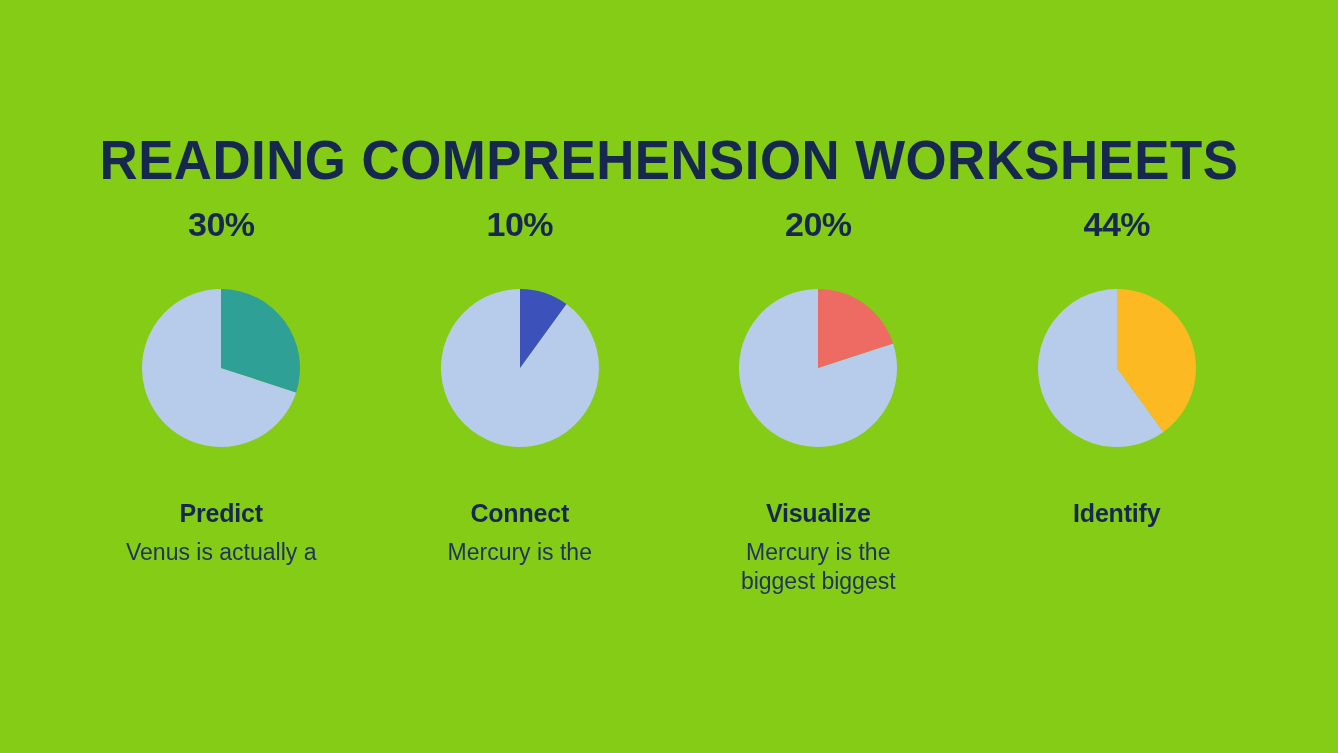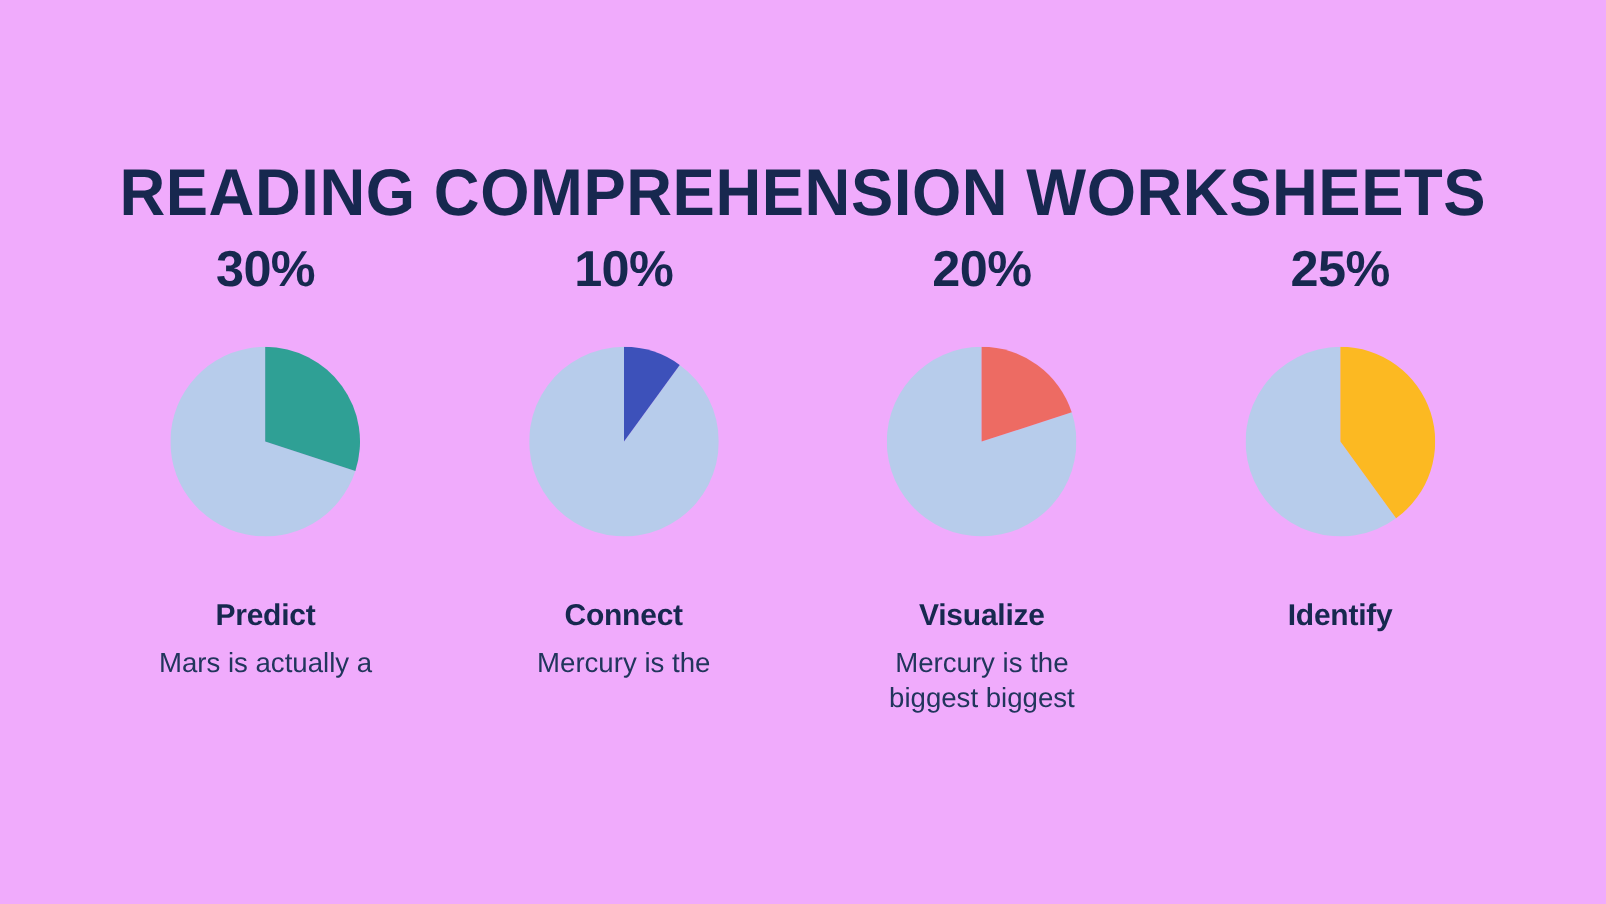--- a/index.html
+++ b/index.html
@@ -12,21 +12,21 @@
     height: 753px;
     background: #ffffff;
     font-family: "Liberation Sans", "DejaVu Sans", sans-serif;
     overflow: hidden;
     position: relative;
   }
   .slide {
     position: relative;
     width: 1338px;
     height: 753px;
-    background: #f0abfc;
+    background: #84cc16;
   }
 
   
   .slide-title {
     position: absolute;
     left: 0;
     right: 0;
     top: 92px;
     text-align: center;
     font-family: "Liberation Sans Narrow", "Liberation Sans", "DejaVu Sans Condensed", sans-serif;
@@ -55,21 +55,21 @@
     width: 299px;
     display: flex;
     flex-direction: column;
     align-items: center;
   }
 
   
   .percent {
     font-family: "Liberation Sans", "DejaVu Sans", sans-serif;
     font-weight: 700;
-    font-size: 42px;
+    font-size: 34px;
     line-height: 38px;
     color: #17284f;
     letter-spacing: -0.5px;
     margin: 0 0 46px 0;
     white-space: nowrap;
     text-align: right;
   }
 
   
   .pie-wrap {
@@ -121,21 +121,21 @@
     <div class="column">
       <div class="percent">30%</div>
       <div class="pie-wrap">
         <svg class="pie-svg" viewBox="0 0 100 100">
             <path d="M 50 50 L 97.55282581475768 65.45084971874736 A 50 50 0 1 1 49.99999999999999 0 Z" fill="#B7CCEB"></path>
             <path d="M 50 50 L 50 0 A 50 50 0 0 1 97.55282581475768 65.45084971874736 Z" fill="#2FA095"></path>
           </svg>
       </div>
       <div class="caption-heading">Predict</div>
       <div class="caption-body">
-        <span class="line">Mars is actually a</span>
+        <span class="line">Venus is actually a</span>
       </div>
     </div>
 
     <div class="column">
       <div class="percent">10%</div>
       <div class="pie-wrap">
         <svg class="pie-svg" viewBox="0 0 100 100">
             <path d="M 50 50 L 79.38926261462366 9.54915028125263 A 50 50 0 1 1 49.99999999999999 0 Z" fill="#B7CCEB"></path>
             <path d="M 50 50 L 50 0 A 50 50 0 0 1 79.38926261462366 9.54915028125263 Z" fill="#3D51BA"></path>
           </svg>
@@ -155,21 +155,21 @@
           </svg>
       </div>
       <div class="caption-heading">Visualize</div>
       <div class="caption-body">
         <span class="line">Mercury is the</span>
         <span class="line">biggest biggest</span>
       </div>
     </div>
 
     <div class="column">
-      <div class="percent">25%</div>
+      <div class="percent">44%</div>
       <div class="pie-wrap">
         <svg class="pie-svg" viewBox="0 0 100 100">
             <path d="M 50 50 L 79.38926261462366 90.45084971874738 A 50 50 0 1 1 49.99999999999999 0 Z" fill="#B7CCEB"></path>
             <path d="M 50 50 L 50 0 A 50 50 0 0 1 79.38926261462366 90.45084971874738 Z" fill="#FCB922"></path>
           </svg>
       </div>
       <div class="caption-heading">Identify</div>
       <div class="caption-body">
       </div>
     </div>

